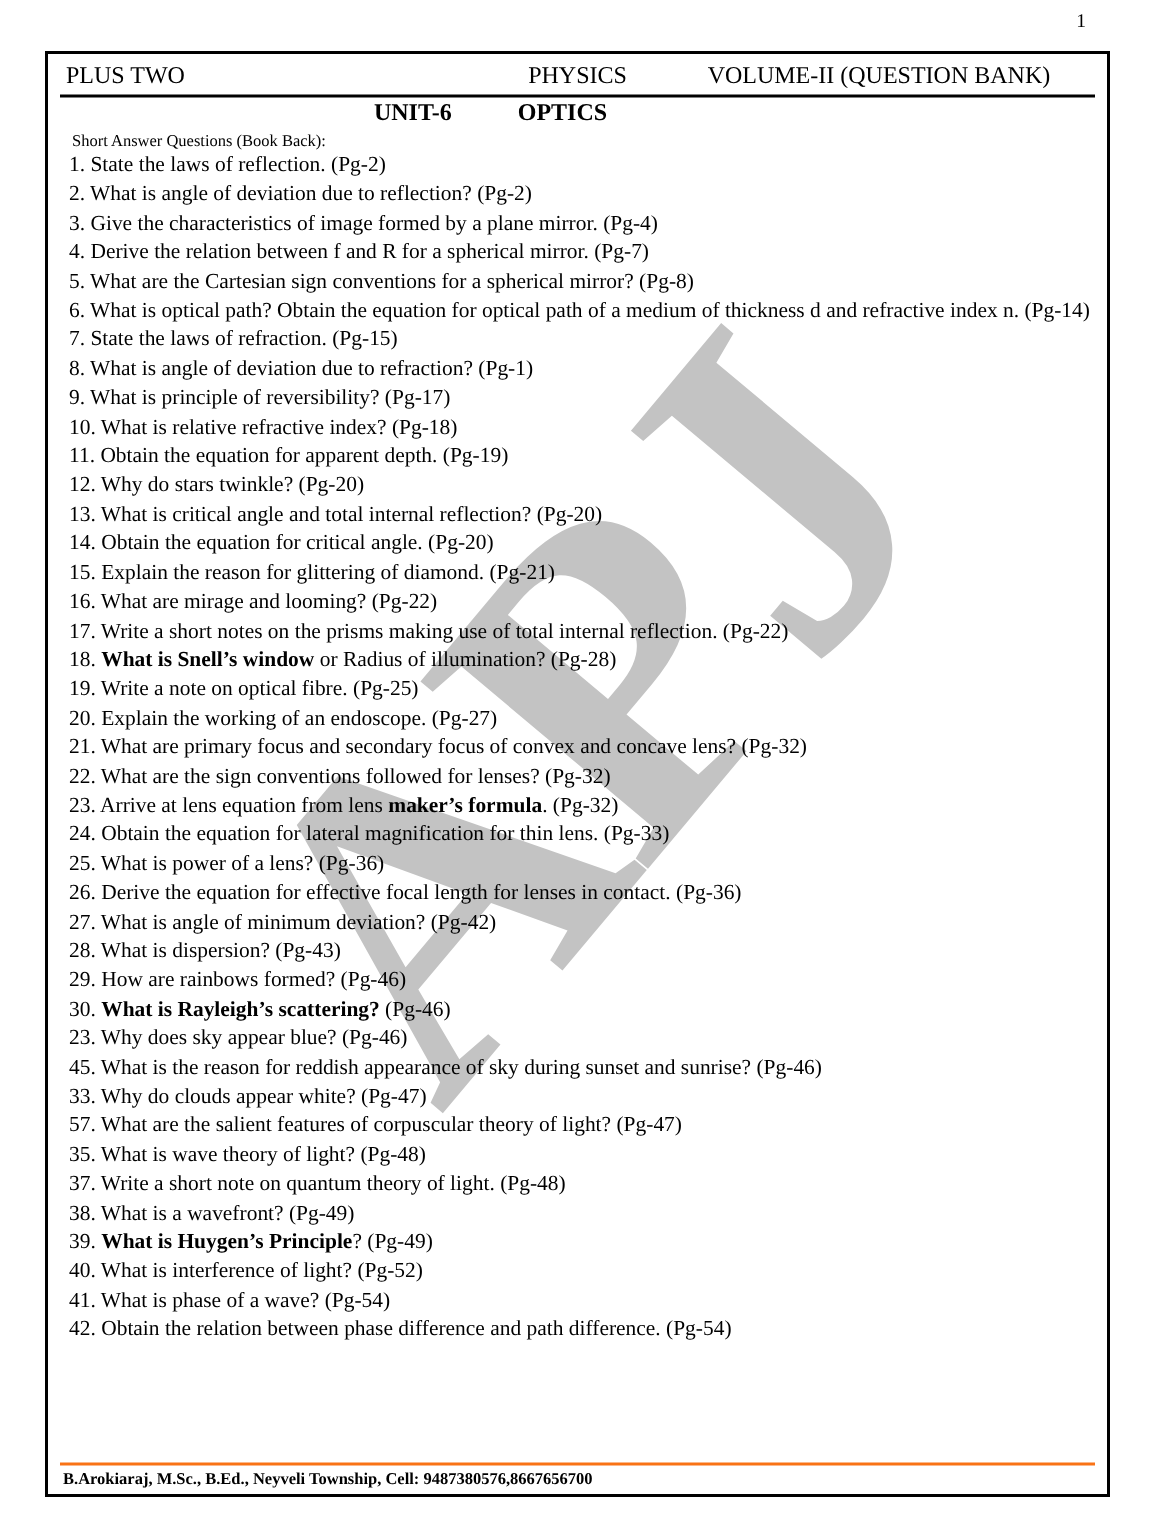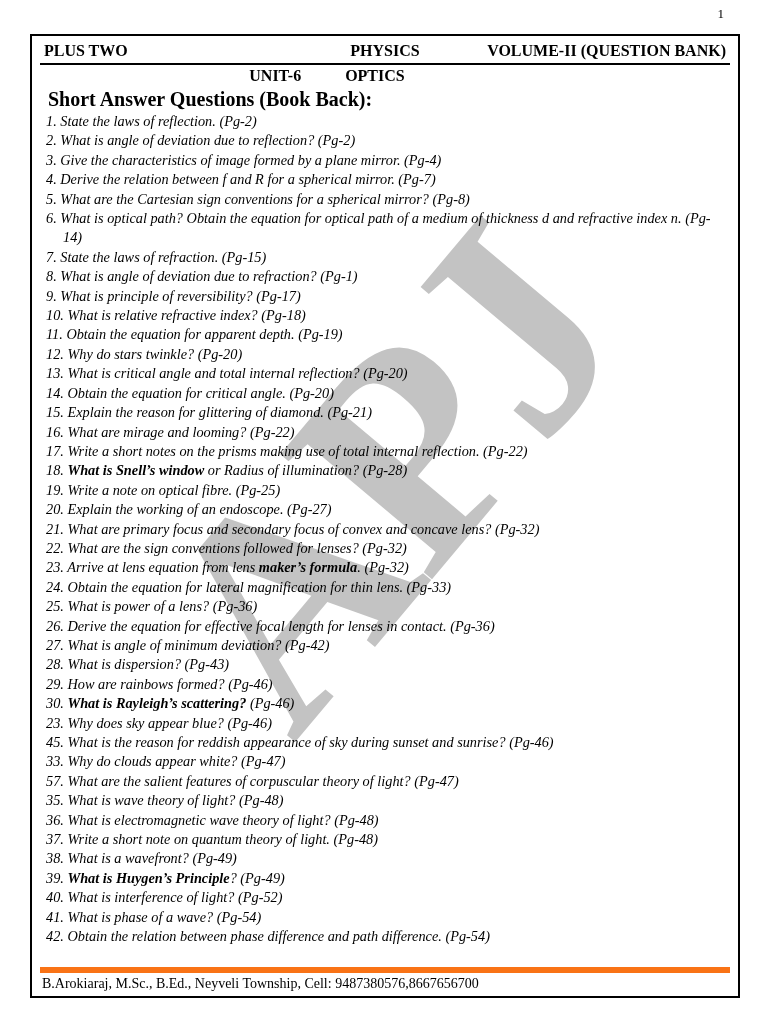--- a/index.html
+++ b/index.html
@@ -51,62 +51,61 @@
     position: relative;
     z-index: 1;
     display: flex;
     flex-direction: column;
     height: 100%;
   }
   .doc-header {
     display: grid;
     grid-template-columns: 1fr auto 1fr;
     align-items: baseline;
-    font-weight: bold;
+    font-weight: normal;
     font-size: 16px;
     border-bottom: 2px solid #000;
     padding: 2px 4px 3px 4px;
     gap: 28px;
   }
   .doc-header .h-left   { text-align: left; }
   .doc-header .h-center { text-align: left; }
-  .doc-header .h-right  { text-align: right; }
+  .doc-header .h-right  { text-align: center; }
   .unit-line {
     display: flex;
     justify-content: center;
     gap: 44px;
     font-weight: bold;
     font-size: 16px;
     padding: 2px 0 1px 0;
     position: relative;
     left: -58px;
   }
   .section-title {
-    font-weight: bold;
-    font-size: 20px;
+    font-weight: normal;
+    font-size: 11px;
     padding: 2px 0 1px 8px;
   }
   .question-list {
     list-style: none;
     margin: 0;
     padding: 0 2px 0 6px;
     font-size: 14.3px;
     line-height: 19.4px;
     flex: 1 1 auto;
-    font-style: italic;
   }
   .question-list li {
     padding-left: 17px;
     text-indent: -17px;
   }
   .doc-footer {
     margin-top: auto;
-    border-top: 6px solid #f97316;
-    font-weight: normal;
-    font-size: 14px;
+    border-top: 2px solid #f97316;
+    font-weight: bold;
+    font-size: 11px;
     padding: 3px 2px 4px 2px;
     white-space: nowrap;
   }
 </style>
 </head>
 <body>
 
 <div class="page-num">1</div>
 
 <div class="doc">
@@ -156,21 +155,20 @@
         <li><span>26. </span><span>Derive the equation for effective focal length for lenses in contact. (Pg-36)</span></li>
         <li><span>27. </span><span>What is angle of minimum deviation? (Pg-42)</span></li>
         <li><span>28. </span><span>What is dispersion? (Pg-43)</span></li>
         <li><span>29. </span><span>How are rainbows formed? (Pg-46)</span></li>
         <li><span>30. </span><b>What is Rayleigh’s scattering?</b><span> (Pg-46)</span></li>
         <li><span>23. </span><span>Why does sky appear blue? (Pg-46)</span></li>
         <li><span>45. </span><span>What is the reason for reddish appearance of sky during sunset and sunrise? (Pg-46)</span></li>
         <li><span>33. </span><span>Why do clouds appear white? (Pg-47)</span></li>
         <li><span>57. </span><span>What are the salient features of corpuscular theory of light? (Pg-47)</span></li>
         <li><span>35. </span><span>What is wave theory of light? (Pg-48)</span></li>
-        <li><span>36. </span><span>What is electromagnetic wave theory of light? (Pg-48)</span></li>
         <li><span>37. </span><span>Write a short note on quantum theory of light. (Pg-48)</span></li>
         <li><span>38. </span><span>What is a wavefront? (Pg-49)</span></li>
         <li><span>39. </span><b>What is Huygen’s Principle</b><span>? (Pg-49)</span></li>
         <li><span>40. </span><span>What is interference of light? (Pg-52)</span></li>
         <li><span>41. </span><span>What is phase of a wave? (Pg-54)</span></li>
         <li><span>42. </span><span>Obtain the relation between phase difference and path difference. (Pg-54)</span></li>
       </ol>
 
     <div class="doc-footer">B.Arokiaraj, M.Sc., B.Ed., Neyveli Township, Cell: 9487380576,8667656700</div>
 

